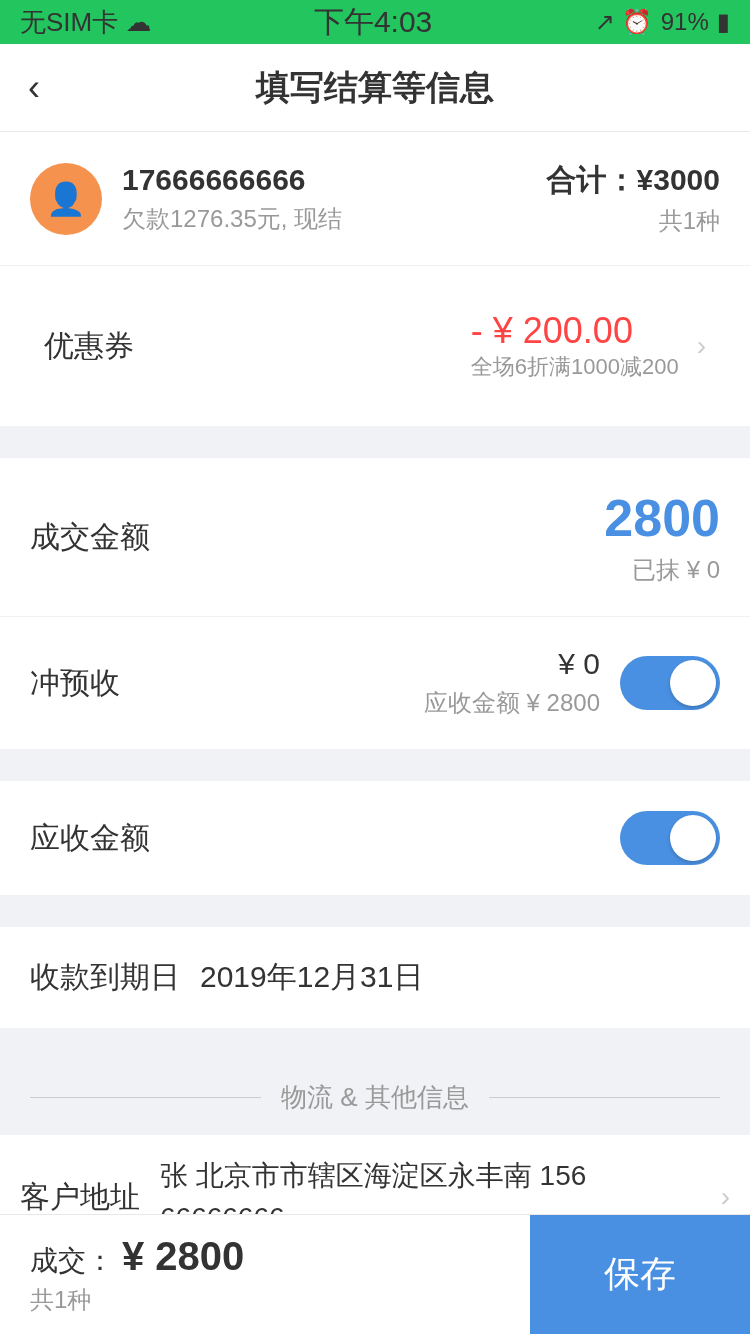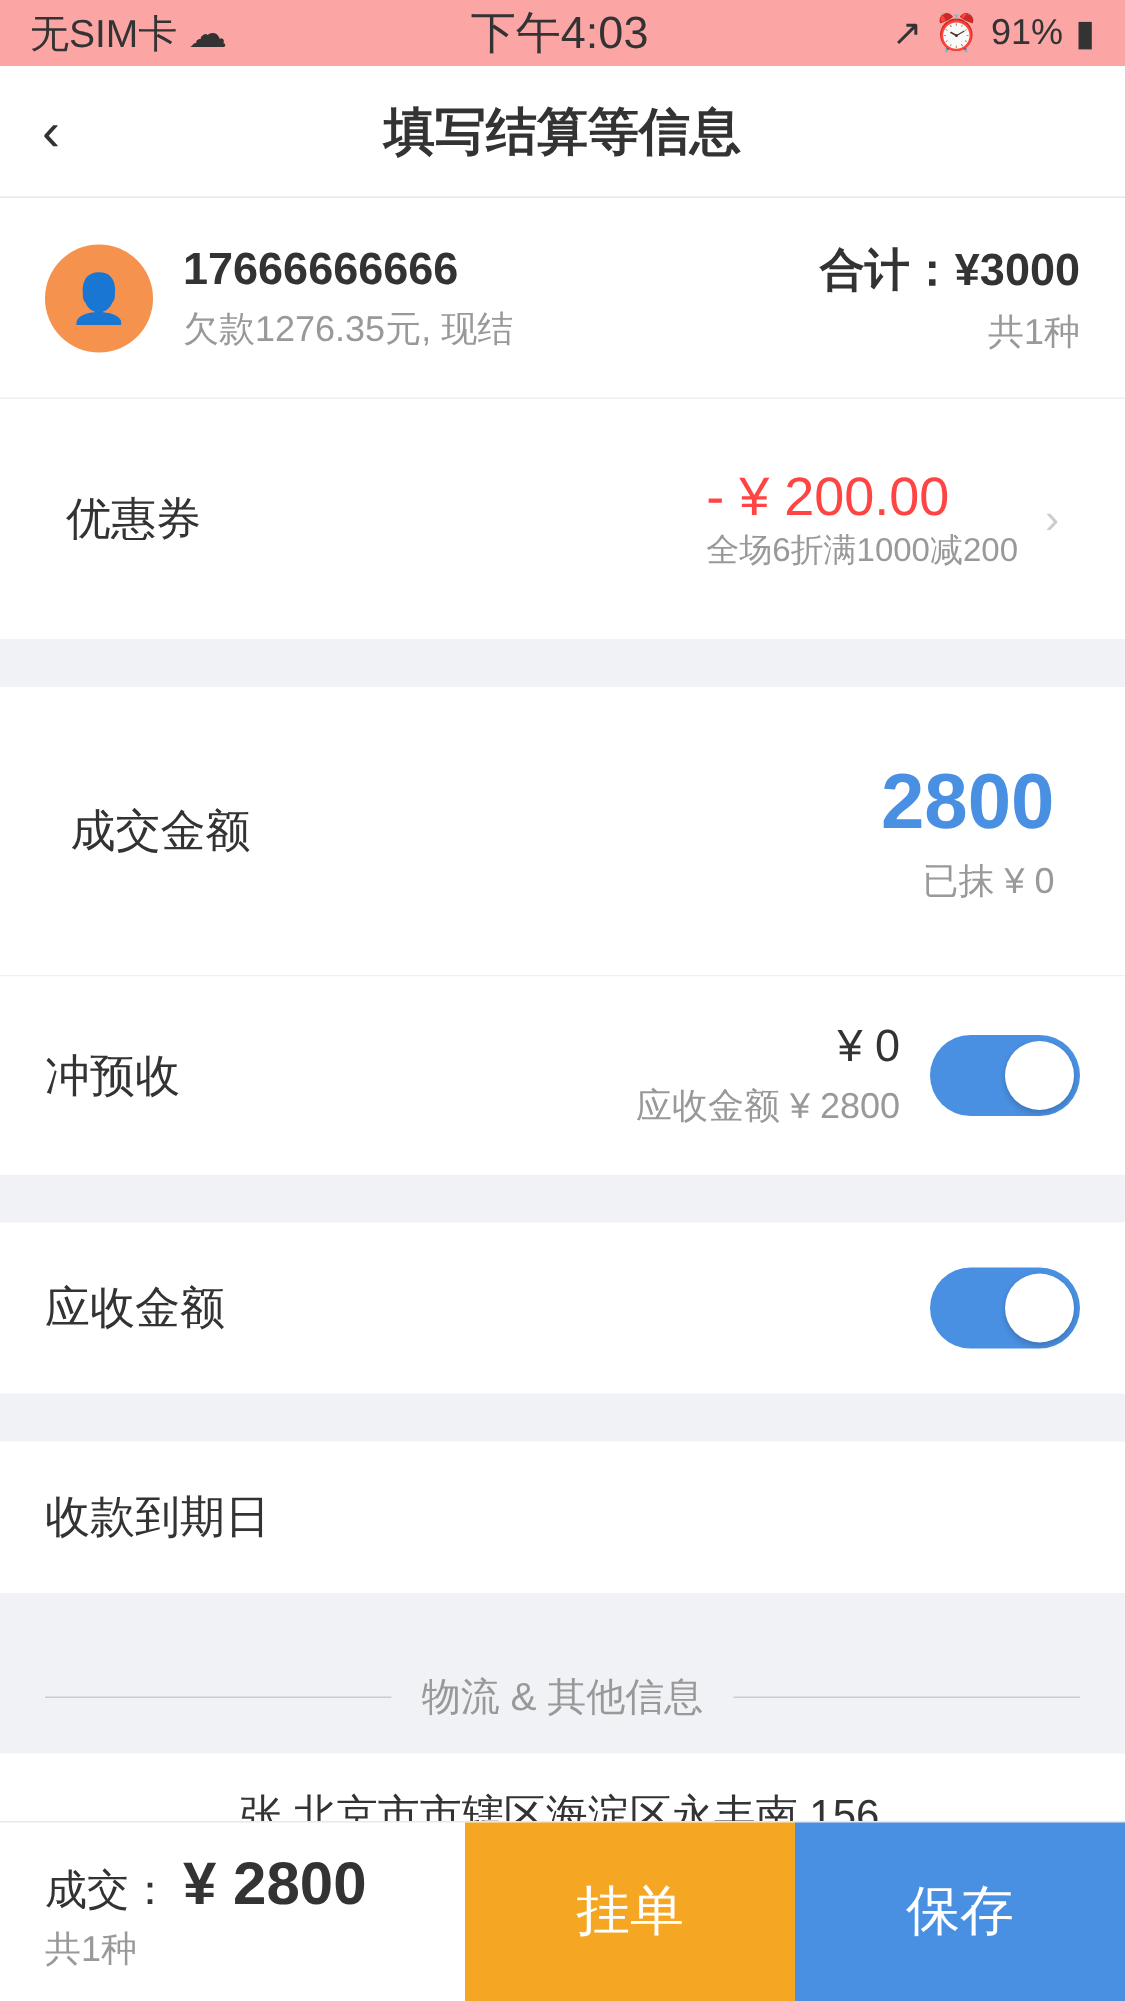--- a/index.html
+++ b/index.html
@@ -10,21 +10,21 @@
       background: #f0f2f5;
       font-family: -apple-system, "PingFang SC", "Helvetica Neue", sans-serif;
       color: #333;
       position: relative;
     }
 
     
     .status-bar {
       width: 100%;
       height: 44px;
-      background: #fca5a5;
+      background: #22c55e;
       display: flex;
       align-items: center;
       justify-content: space-between;
       padding: 0 20px;
       font-size: 26px;
     }
     .status-left { display: flex; align-items: center; gap: 10px; }
     .status-center { font-size: 30px; font-weight: 500; }
     .status-right { display: flex; align-items: center; gap: 8px; font-size: 24px; }
 
@@ -94,21 +94,21 @@
     .coupon-amount { font-size: 36px; color: #ff4444; font-weight: 500; }
     .coupon-desc { font-size: 22px; color: #999; text-align: right; }
     .chevron { font-size: 28px; color: #ccc; margin-left: 8px; }
 
     
     .separator { height: 16px; background: #f0f2f5; }
 
     
     .form-row {
       background: #fff;
-      padding: 47px;
+      padding: 30px;
       display: flex;
       align-items: center;
       justify-content: space-between;
       border-bottom: 1px solid #f0f0f0;
     }
     .form-label { font-size: 30px; color: #333; }
     .form-right { display: flex; align-items: center; gap: 20px; }
     .amount-value { font-size: 52px; font-weight: 600; color: #4a90e2; }
     .round-btn {
       border: 1px solid #999;
@@ -315,20 +315,21 @@
         <div class="toggle-knob"></div>
       </div>
     </div>
   </div>
 
   <div class="separator"></div>
 
   <div class="card">
     <div class="date-row">
       <span class="date-label">收款到期日</span>
+      <span class="date-value">2019年12月31日</span>
     </div>
   </div>
 
   <div class="separator"></div>
 
   <div class="divider-section">
     <div class="divider-line"></div>
     <span class="divider-text">物流 &amp; 其他信息</span>
     <div class="divider-line"></div>
   </div>
@@ -346,19 +347,16 @@
 </div>
 
 <div class="bottom-bar">
   <div class="bottom-info">
     <div style="display:flex; align-items:baseline; gap:8px;">
       <span style="font-size:28px; color:#333;">成交：</span>
       <span style="font-size:40px; font-weight:600; color:#333;">¥ 2800</span>
     </div>
     <div style="font-size:24px; color:#999; margin-top:4px;">共1种</div>
   </div>
-  <div class="btn-hold">
-    <span>挂单</span>
-  </div>
   <div class="btn-save">
     <span>保存</span>
   </div>
 </div>
 
 </body></html>

